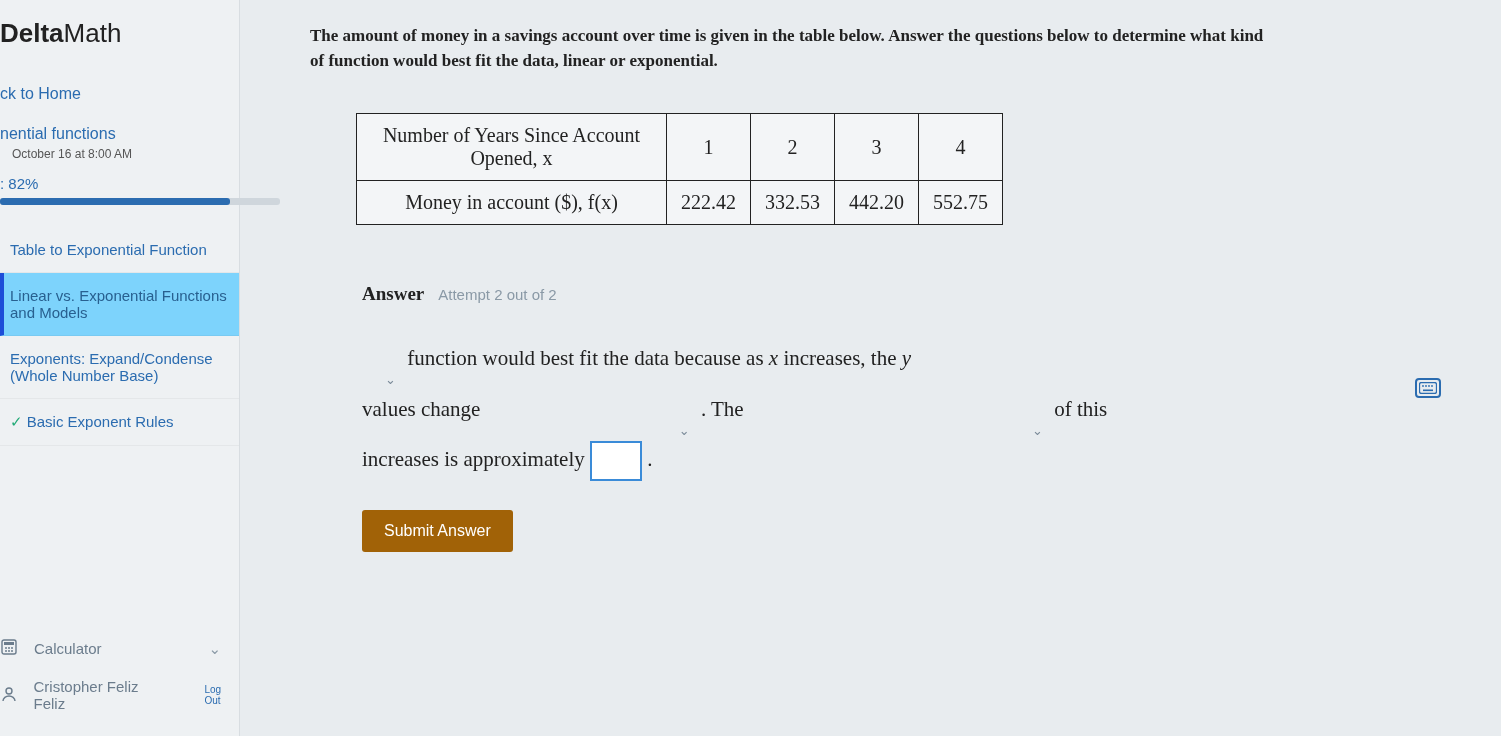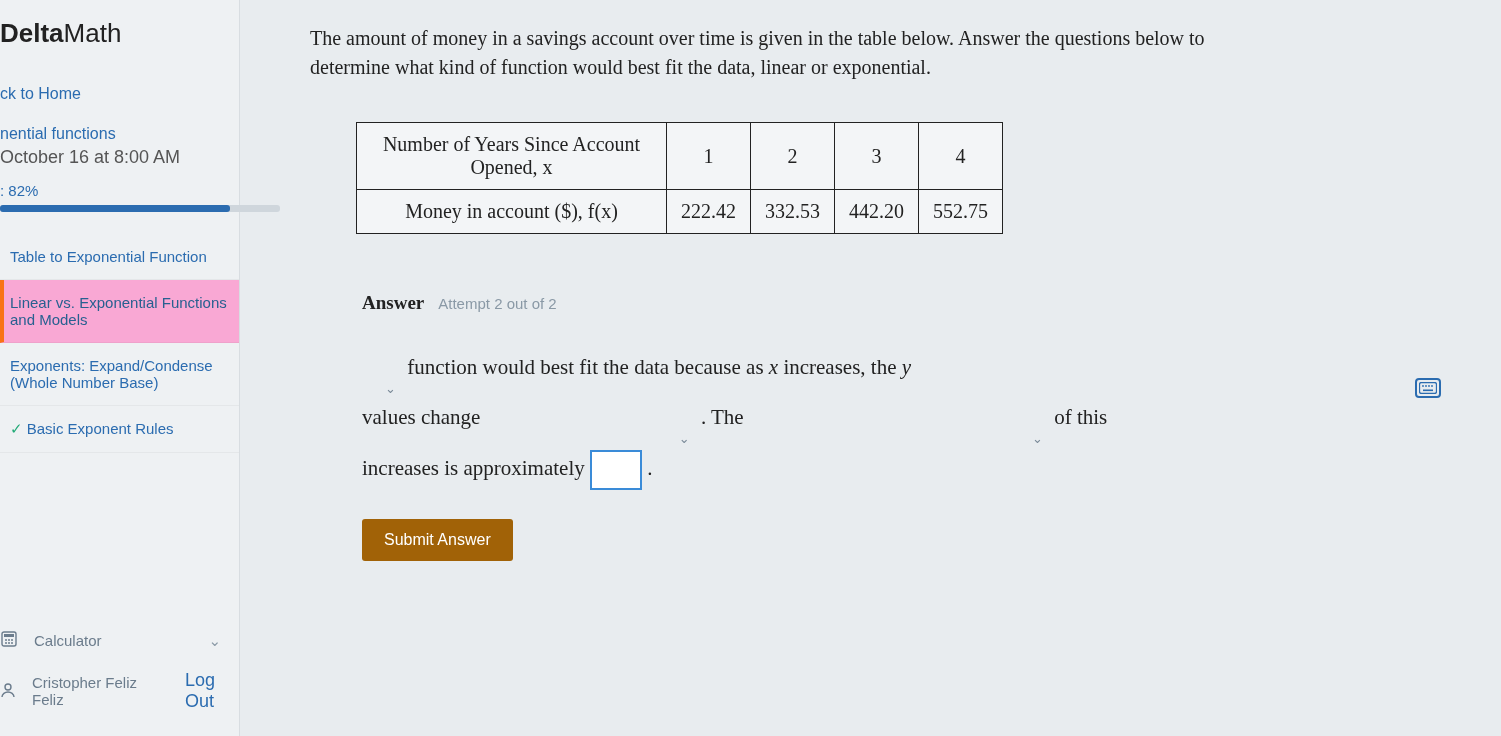--- a/index.html
+++ b/index.html
@@ -18,35 +18,35 @@
     display: flex;
     flex-direction: column;
     height: 736px;
     border-right: 1px solid #d8dde1;
   }
   .brand { font-size: 26px; padding: 0 0 28px 0; color: #222; }
   .brand .bold { font-weight: 700; }
   .brand .light { font-weight: 300; }
   .back-link { color: #2b6cb0; font-size: 16px; padding: 8px 0 20px 0; }
   .assign-name { color: #2b6cb0; font-size: 16px; padding: 2px 0; }
-  .due { color: #555; font-size: 18px; padding: 2px 0 12px 0; }
+  .due { color: #555; font-size: 12px; padding: 2px 0 12px 12px; }
   .grade { color: #2b6cb0; font-size: 15px; padding: 2px 0 6px 0; }
   .progress-wrap { height: 7px; background: #cfd6dc; width: 280px; border-radius: 3px; margin-bottom: 22px; }
   .progress-bar { height: 100%; background: #2b6cb0; border-radius: 3px; }
   .topic { font-size: 15px; color: #2b6cb0; padding: 14px 10px; border-bottom: 1px solid rgba(0,0,0,0.04); }
-  .topic.active { background: #f9a8d4; color: #286090; border-left: 4px solid #f97316; padding-left: 6px; }
+  .topic.active { background: #7dd3fc; color: #286090; border-left: 4px solid #1d4ed8; padding-left: 6px; }
   .topic.done::before { content: "✓ "; color: #2a7; }
   .tools { margin-top: auto; padding: 8px 0 14px 0; }
   .tool-row { display: flex; align-items: center; gap: 16px; color: #6b7c8c; font-size: 15px; padding: 10px 0; }
   .tool-row .chev { margin-left: auto; margin-right: 18px; color: #8a99a6; }
-  .logout { color: #2b6cb0; font-size: 18px; }
+  .logout { color: #2b6cb0; font-size: 10px; }
   .icon-box { width:18px; display:inline-block; text-align:center; }
 
   .main { flex: 1; padding: 24px 60px 0 70px; position: relative; }
-  .prompt { font-size: 20px; line-height: 1.45; max-width: 960px; }
+  .prompt { font-size: 17px; line-height: 1.45; max-width: 960px; font-weight: bold; }
 
   table.data { border-collapse: collapse; margin: 40px 0 0 46px; }
   table.data td { border: 1px solid #222; padding: 10px 14px; font-size: 20px; text-align: center; background: #f3f5f7; }
   table.data td.label { width: 310px; }
   table.data td.val { width: 82px; }
 
   .answer-row { margin: 58px 0 0 52px; display:flex; align-items:center; gap:14px; }
   .answer-label { font-weight: 700; font-size: 19px; font-family: Georgia, serif; }
   .attempt { color: #8a99a6; font-size: 15px; font-family: -apple-system, Arial, sans-serif; }
   .kbd-icon { position:absolute; right:60px; top:378px; border:2px solid #2b6cb0; border-radius:4px; width:26px; height:20px; display:flex; align-items:center; justify-content:center; font-size:11px; color:#2b6cb0; }

